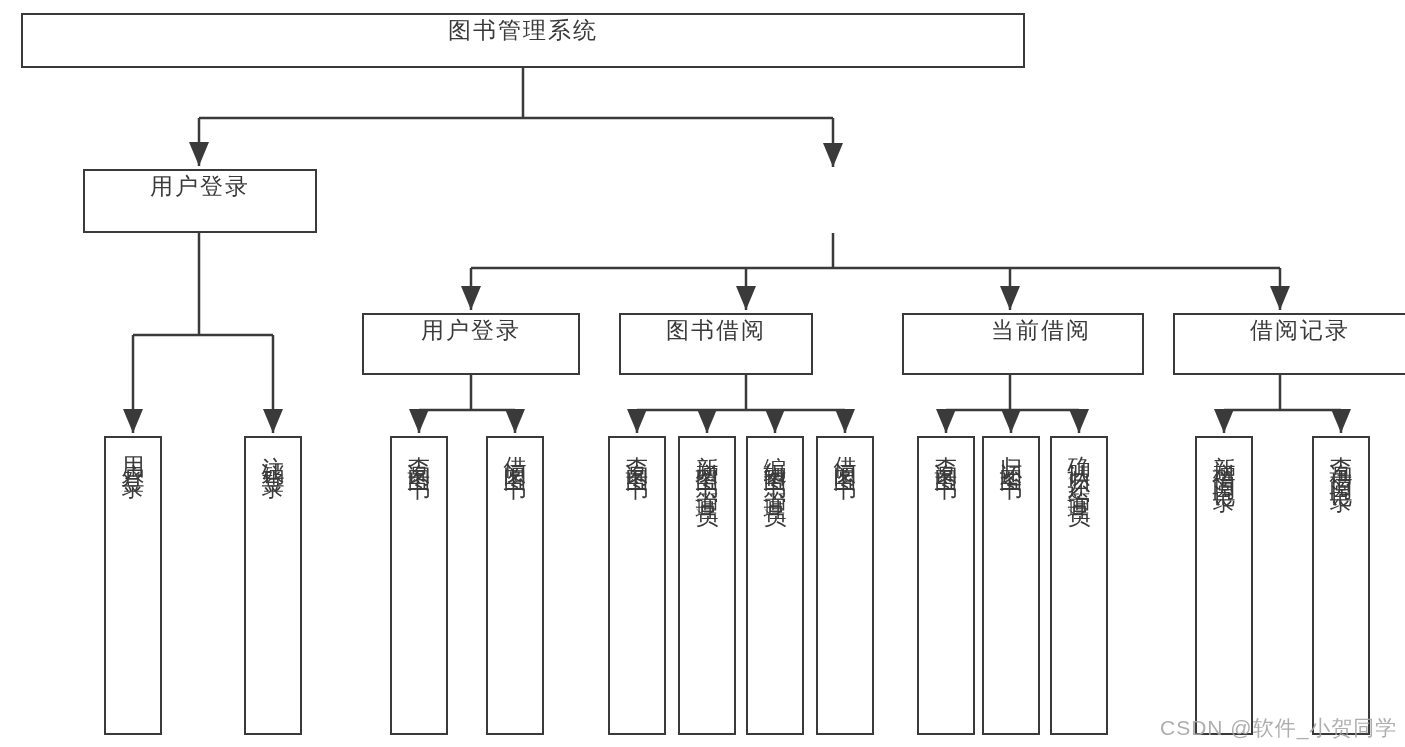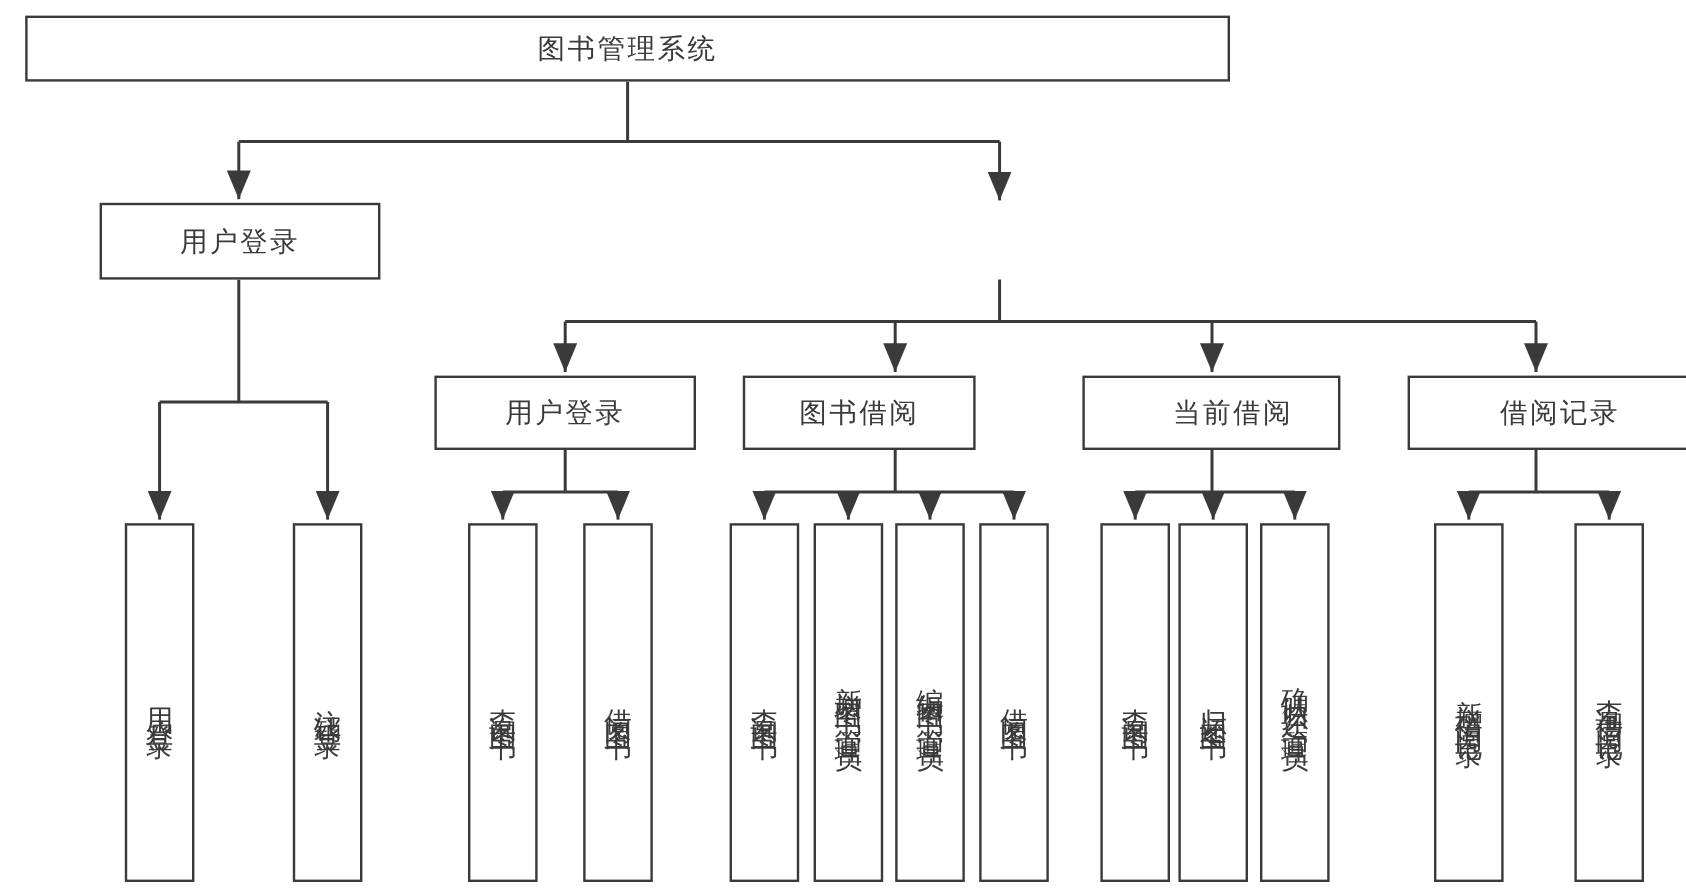--- a/index.html
+++ b/index.html
@@ -16,21 +16,21 @@
     left: 0; top: 0;
     width: 1405px; height: 747px;
     pointer-events: none;
   }
   .node {
     position: absolute;
     box-sizing: border-box;
     background: #ffffff;
     border: 2.5px solid #3a3a3a;
     display: flex;
-    align-items: center;
+    align-items: flex-start;
     justify-content: center;
     color: #3a3a3a;
     font-size: 23px;
     letter-spacing: 2px;
     text-align: center;
   }
   .root  { left: 21px;  top: 13px;  width: 1004px; height: 55px; }
   .lvl2a { left: 83px;  top: 169px; width: 234px;  height: 64px; }
   .lvl2b { left: 712px; top: 170px; width: 240px;  height: 63px; }
   .lvl3  { top: 313px; height: 62px; }
@@ -108,21 +108,21 @@
   <div class="node lvl2a">
     <span>用户登录</span>
   </div>
 
   <div class="node lvl3" style="left:362px; width:218px;">
     <span>用户登录</span>
   </div>
   <div class="node lvl3" style="left:619px; width:194px;">
     <span>图书借阅</span>
   </div>
-  <div class="node lvl3" style="left:902px; width:215px;padding-left:36px;">
+  <div class="node lvl3" style="left:902px; width:242px;padding-left:36px;">
     <span>当前借阅</span>
   </div>
   <div class="node lvl3" style="left:1173px; width:254px;">
     <span>借阅记录</span>
   </div>
 
   <div class="node leaf" style="left:104px;">
     <span class="vtext">用户登录</span>
   </div>
   <div class="node leaf" style="left:244px;">
@@ -159,14 +159,15 @@
     <span class="vtext">确认归还（管理员）</span>
   </div>
 
   <div class="node leaf" style="left:1195px;">
     <span class="vtext">新增借阅记录</span>
   </div>
   <div class="node leaf" style="left:1312px;">
     <span class="vtext">查询借阅记录</span>
   </div>
 
+  <div class="watermark">CSDN @软件_小贺同学</div>
 
 </div>
 
 </body></html>

